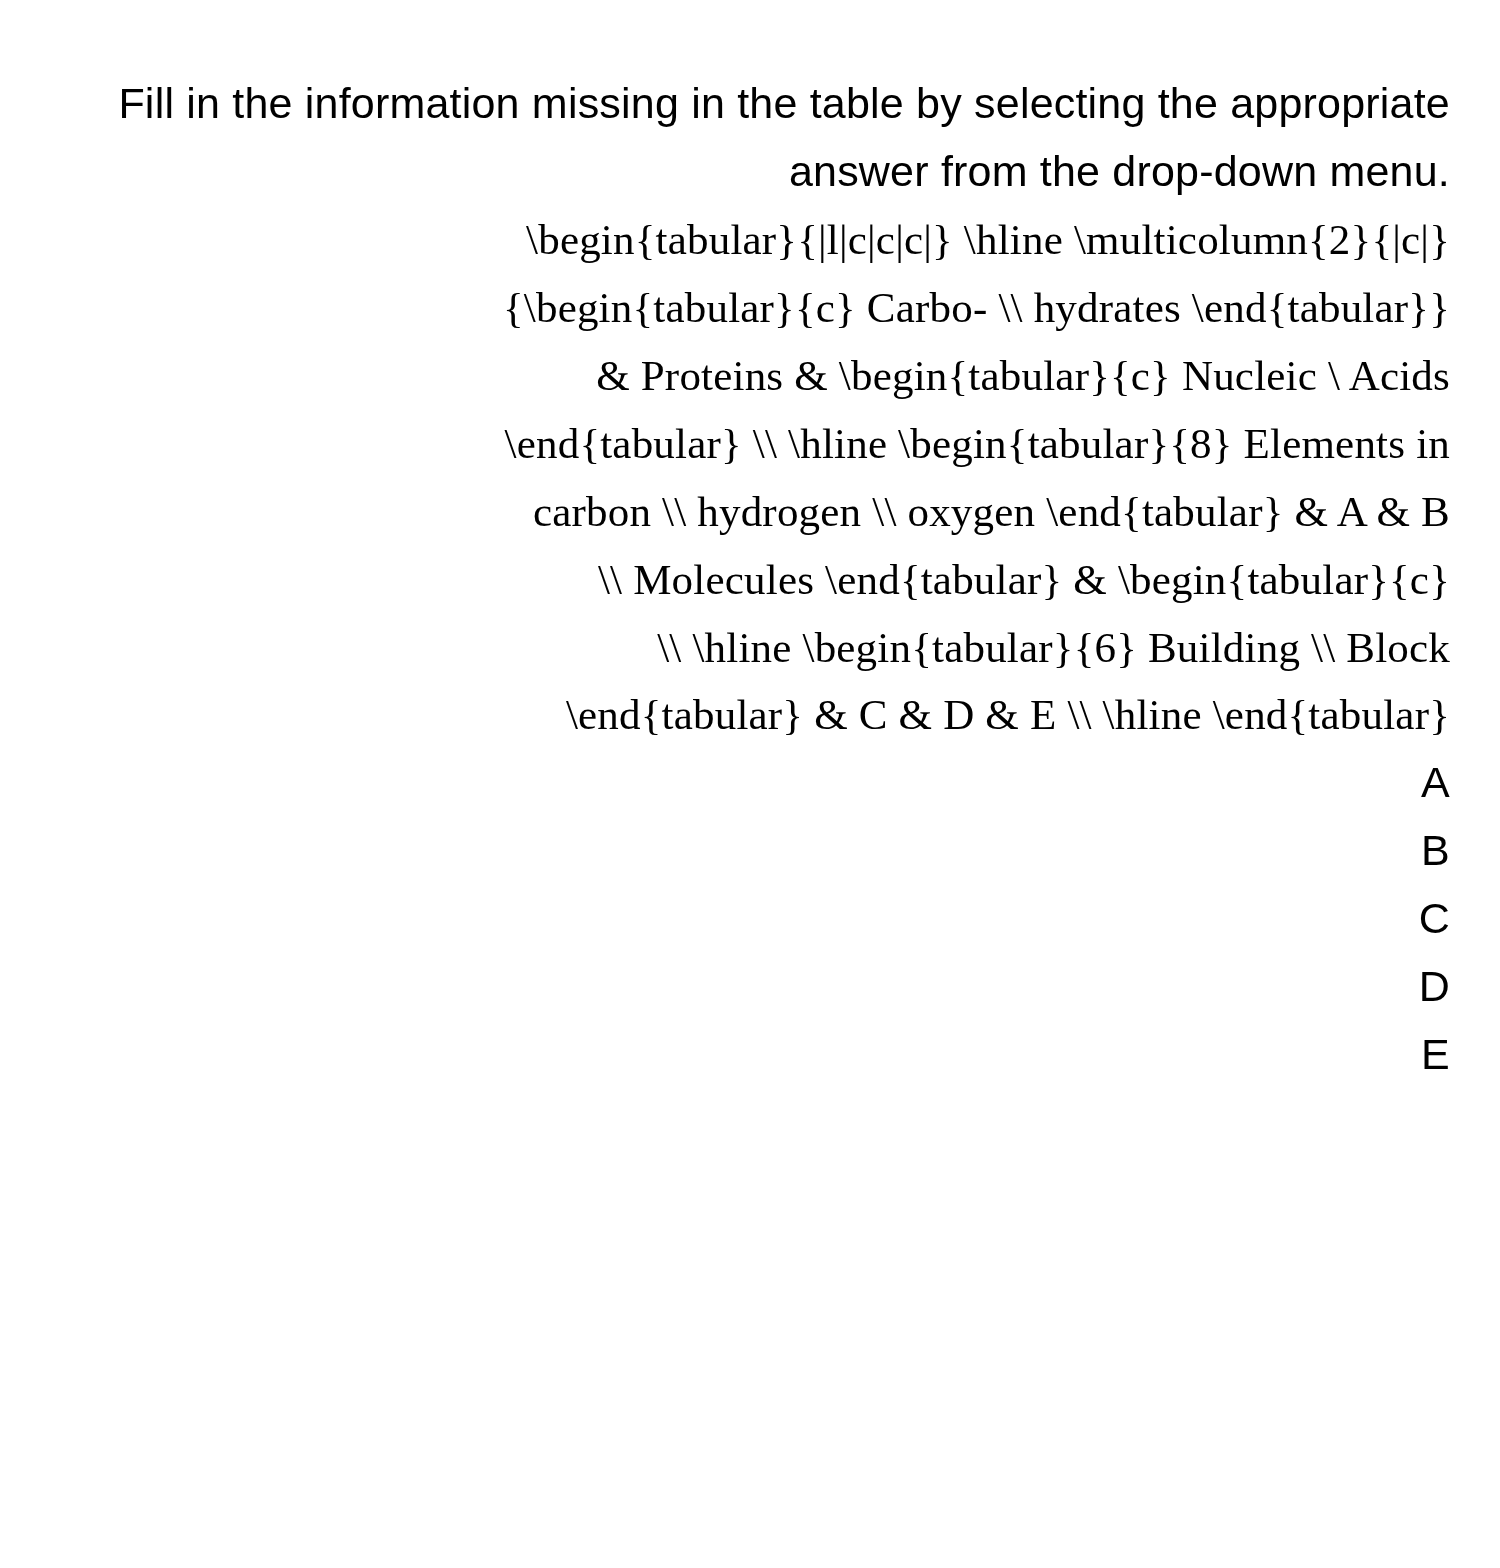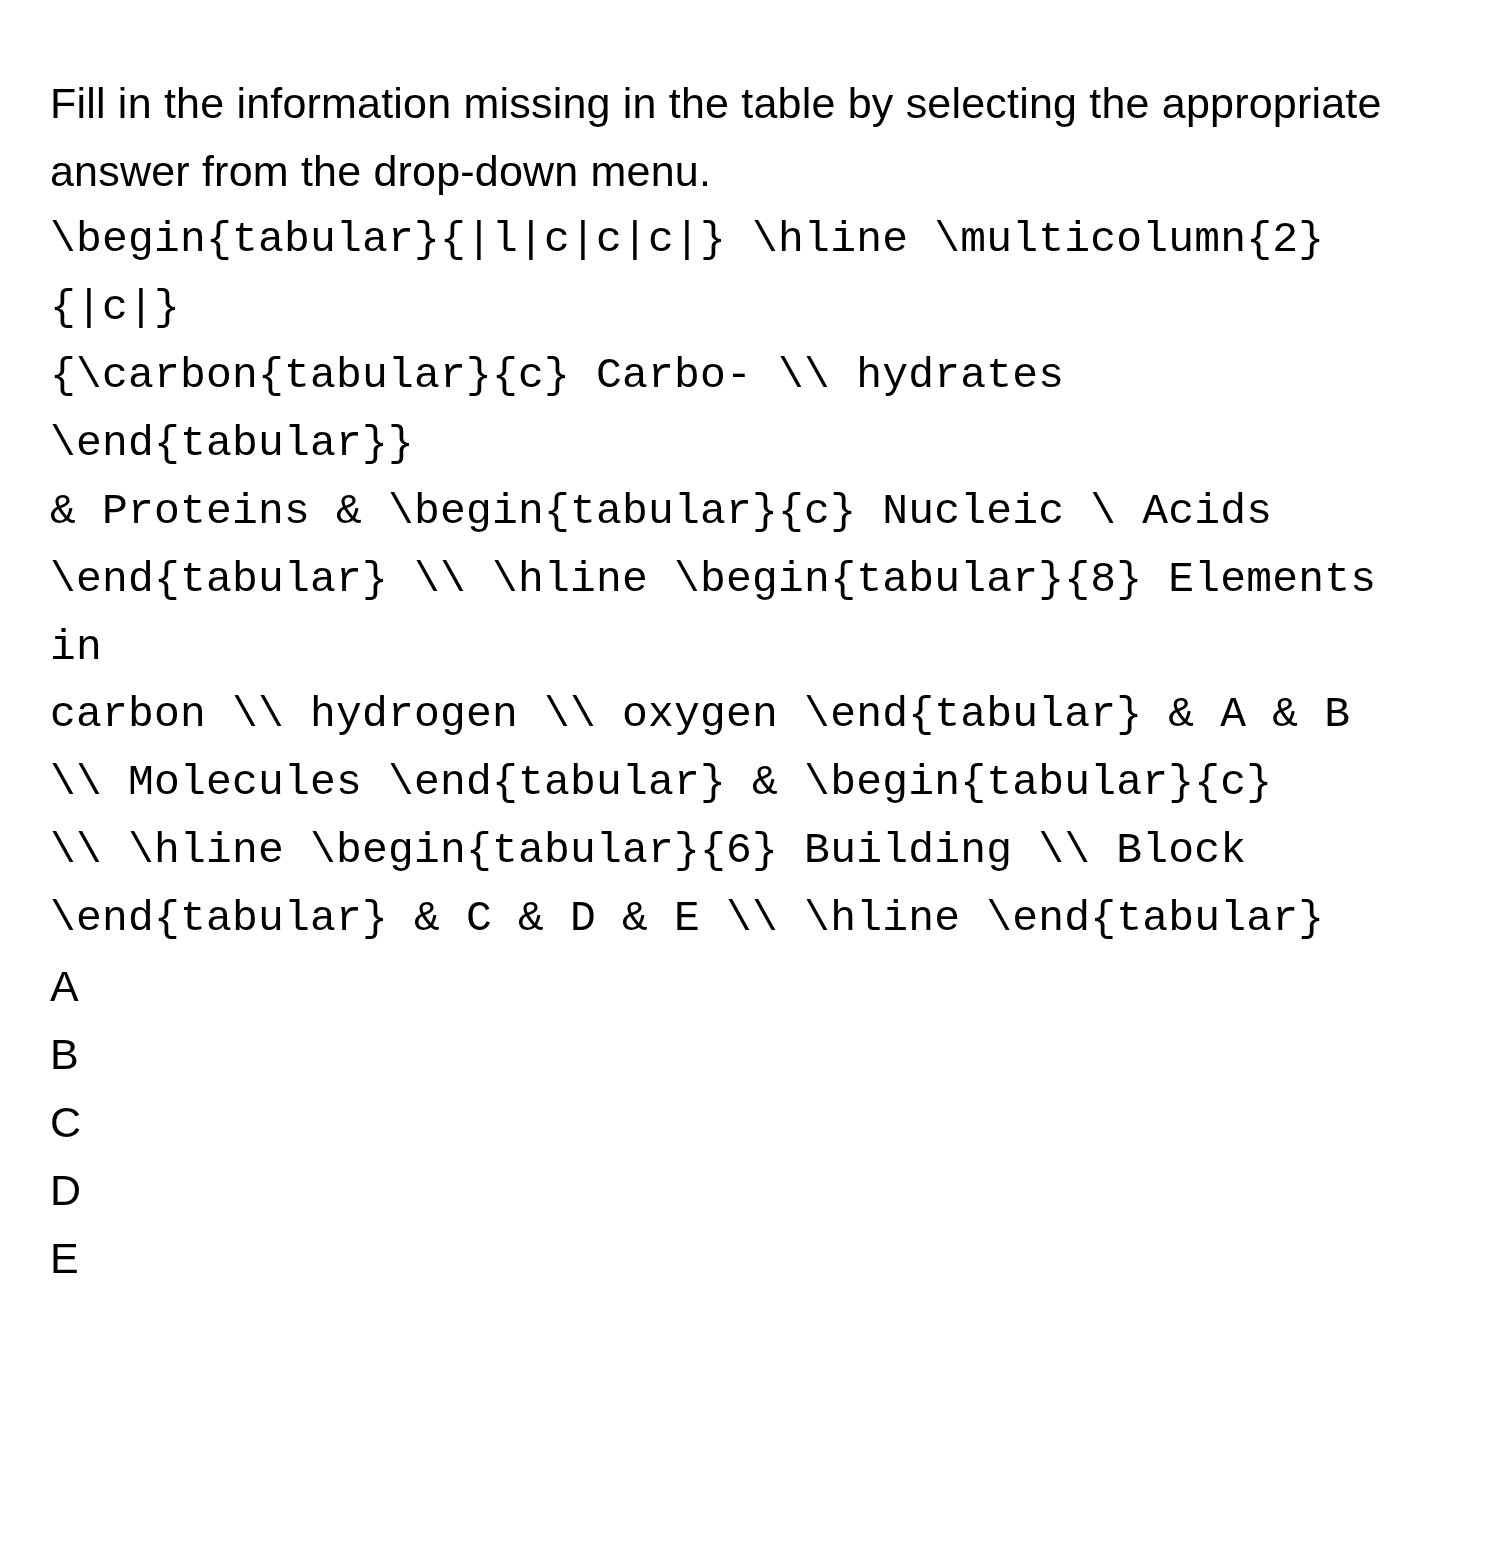--- a/index.html
+++ b/index.html
@@ -1,55 +1,56 @@
 <!DOCTYPE html>
 <html><head>
   <meta charset="utf-8">
   <style>
     * {
       margin: 0;
       padding: 0;
       box-sizing: border-box;
+      text-align: right;
     }
     body {
       font-family: -apple-system, BlinkMacSystemFont, "Segoe UI", Helvetica, Arial, sans-serif;
       background: #ffffff;
       padding: 70px 50px;
       width: 1500px;
       height: 1568px;
       font-size: 43px;
       line-height: 1.58;
       color: #000000;
       letter-spacing: 0.2px;
       font-weight: 400;
     }
     .content {
       max-width: 1400px;
     }
     .instruction {
       margin-bottom: 0;
     }
     .latex-block {
-      font-family: Liberation Mono, monospace;
+      font-family: Liberation Serif, serif;
     }
     .answer-list {
       margin-top: 0;
     }
     .answer-item {
       display: block;
     }
   </style>
 </head>
 <body>
 
 <div class="content">
   <div class="instruction">Fill in the information missing in the table by selecting the appropriate answer from the drop-down menu.</div>
   <div class="latex-block">
     <div>\begin{tabular}{|l|c|c|c|} \hline \multicolumn{2}{|c|}</div>
-    <div>{\carbon{tabular}{c} Carbo- \\ hydrates \end{tabular}}</div>
+    <div>{\begin{tabular}{c} Carbo- \\ hydrates \end{tabular}}</div>
     <div>&amp; Proteins &amp; \begin{tabular}{c} Nucleic \ Acids</div>
     <div>\end{tabular} \\ \hline \begin{tabular}{8} Elements in</div>
     <div>carbon \\ hydrogen \\ oxygen \end{tabular} &amp; A &amp; B</div>
     <div>\\ Molecules \end{tabular} &amp; \begin{tabular}{c}</div>
     <div>\\ \hline \begin{tabular}{6} Building \\ Block</div>
     <div>\end{tabular} &amp; C &amp; D &amp; E \\ \hline \end{tabular}</div>
   </div>
   <div class="answer-list">
     <span class="answer-item">A</span>
     <span class="answer-item">B</span>

